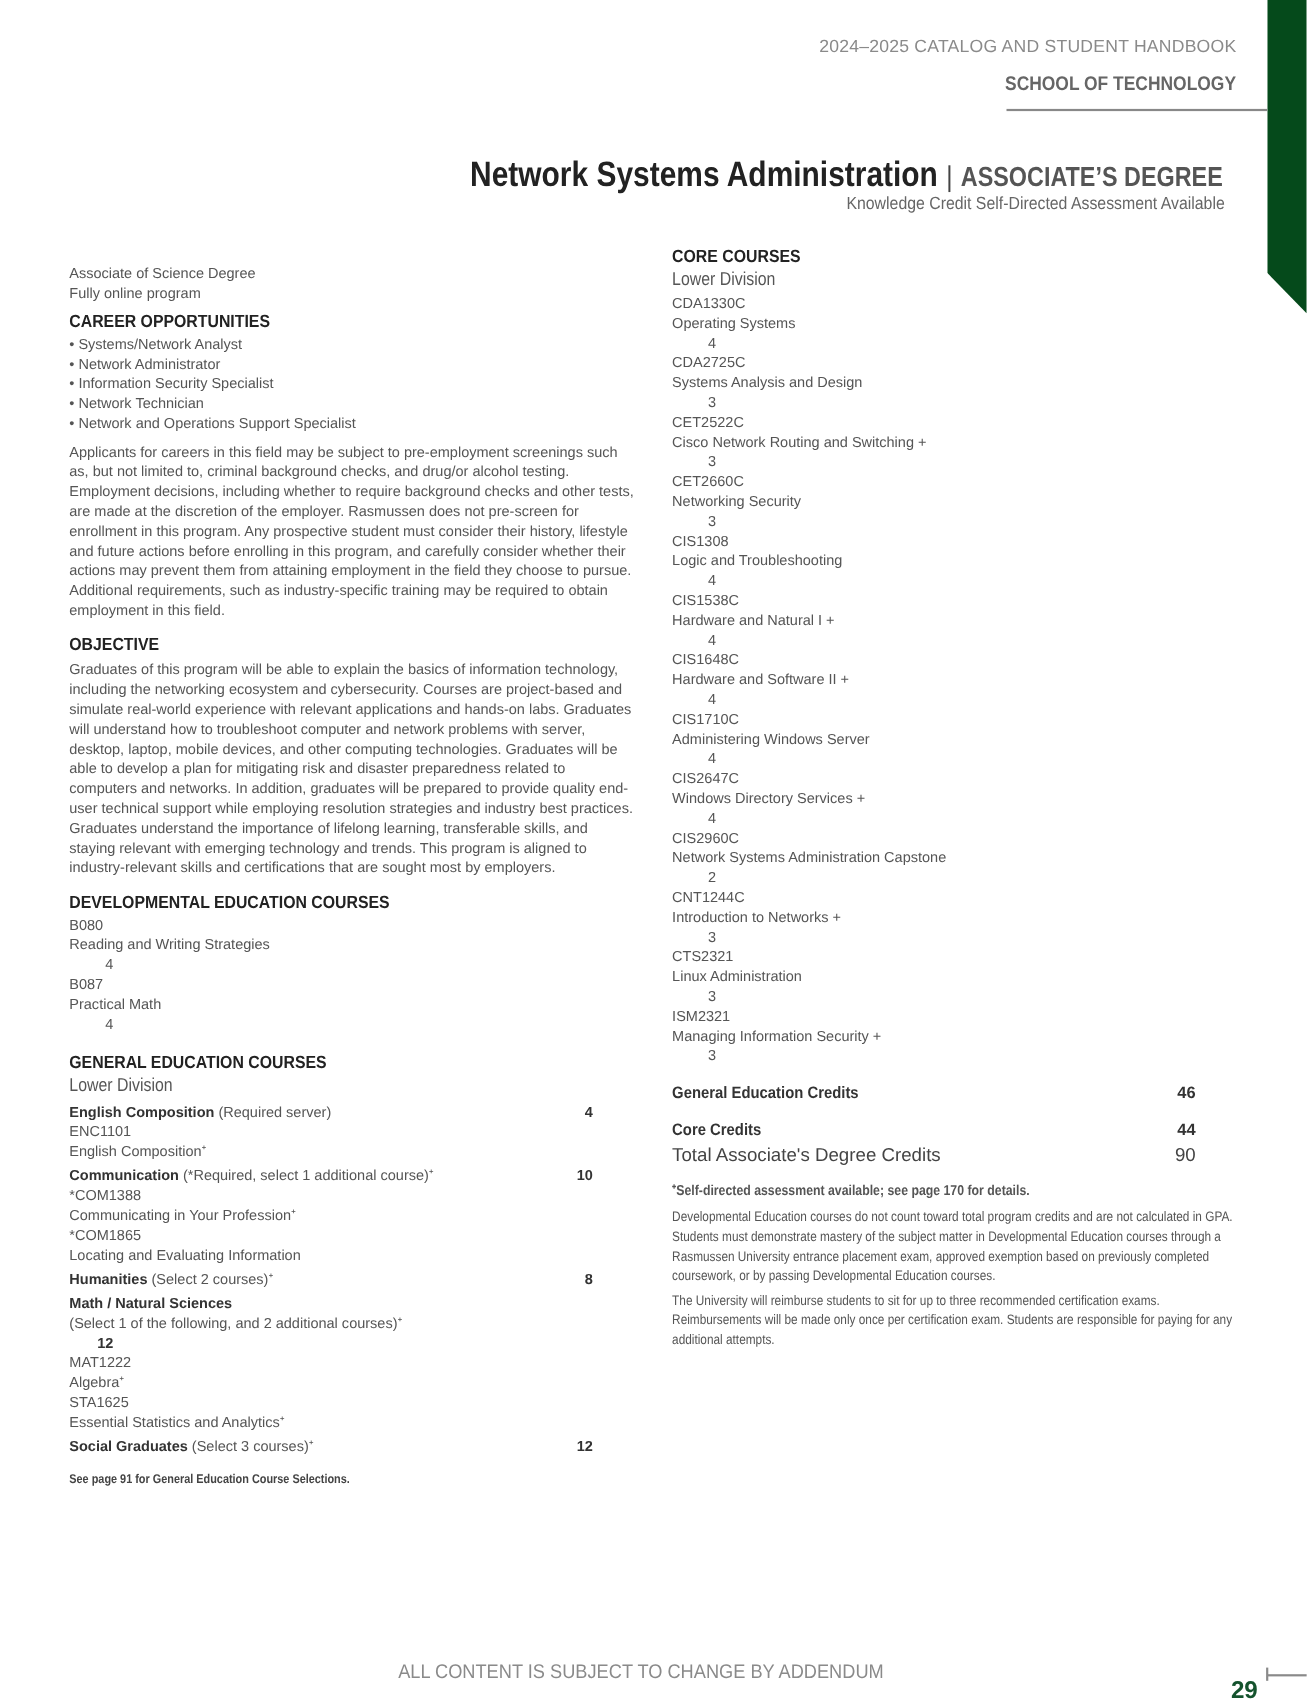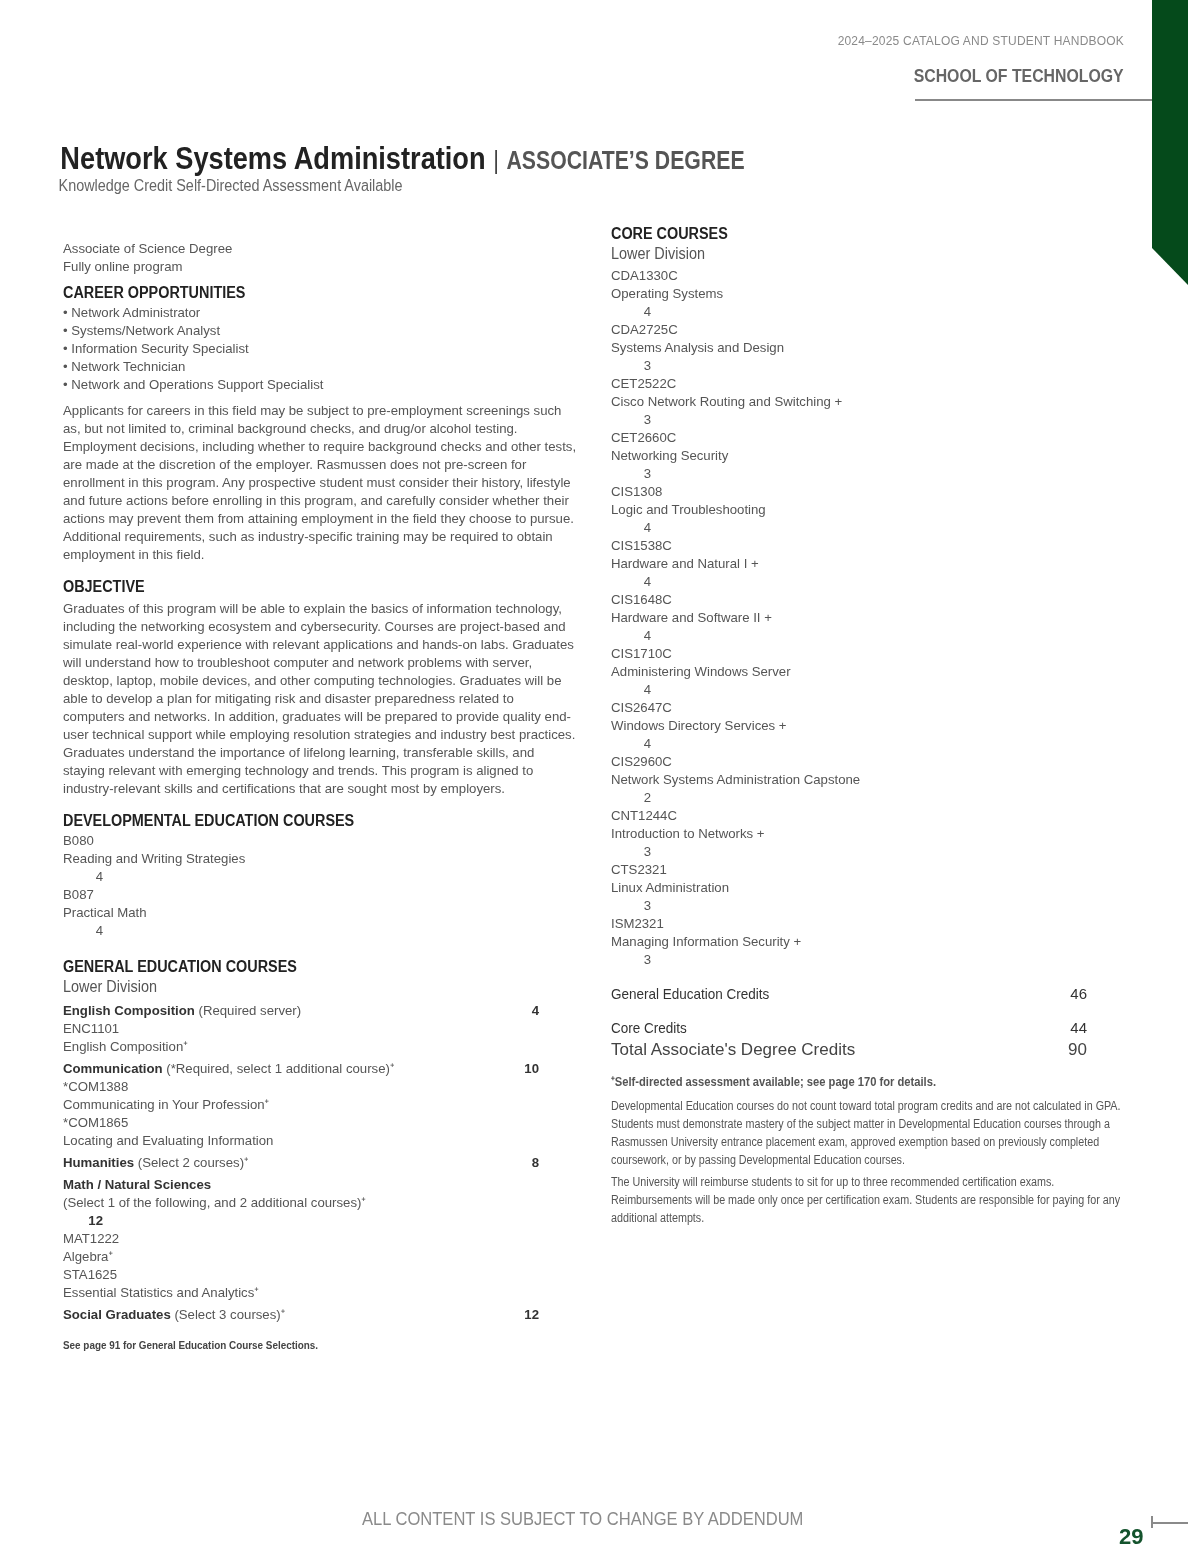--- a/index.html
+++ b/index.html
@@ -1,25 +1,25 @@
 <!DOCTYPE html>
 <html><head>
 <meta charset="utf-8">
 <style>
   html, body { margin:0; padding:0; background:#ffffff; }
   body { width:1188px; height:1548px; position:relative; overflow:hidden;
          font-family:"Liberation Sans", sans-serif; color:#555; }
   .green-tab { position:absolute; left:1152px; top:0; width:36px; height:285px; background:#054a1b;
                clip-path: polygon(0 0, 100% 0, 100% 100%, 0 87%); }
-  .hdr-top { position:absolute; right:64px; top:34px; font-size:12px; color:#8a8a8a; letter-spacing:0.2px;text-align:center; }
+  .hdr-top { position:absolute; right:64px; top:34px; font-size:16px; color:#8a8a8a; letter-spacing:0.2px;text-align:center; }
   .hdr-school { position:absolute; right:64px; top:66px; font-size:18px; font-weight:bold; color:#666;
                 transform:scaleX(0.88); transform-origin:right center; }
   .hdr-rule { position:absolute; left:915px; top:99px; width:237px; height:2px; background:#888; }
 
-  .title-wrap { position:absolute; left:0; width:1172px; top:140px; text-align:left; }
+  .title-wrap { position:absolute; left:0; width:1172px; top:140px; text-align:right; }
   .title-main { font-size:32px; font-weight:bold; color:#222; display:inline-block; transform:scaleX(0.85); transform-origin:center; }
   .title-main .sep { font-weight:normal; color:#444; font-size:26px; }
   .title-main .deg { font-size:25px; font-weight:bold; color:#555; }
   .title-sub { font-size:16px; color:#666; margin-top:0px; transform:scaleX(0.9); }
 
   .col { position:absolute; font-size:13.2px; line-height:18px; color:#555; }
   .left { left:63px; top:240px; width:515px; }
   .right { left:611px; top:225px; width:515px; }
   .h { font-weight:bold; color:#222; font-size:16px; margin:0; transform:scaleX(0.9); transform-origin:left center; }
   .sub { font-size:17px; color:#555; transform:scaleX(0.85); transform-origin:left center; line-height:22px; }
@@ -27,21 +27,21 @@
   .para { margin-top:8px; }
   .list { margin:2px 0 0 0; padding:0; list-style:none; }
   .row { display:flex; line-height:18px;flex-direction:column; }
   .code { width:84px; flex:none; }
   .rcode { width:84px; flex:none; }
   .name { flex:1; }
   .cr { width:40px; text-align:right; flex:none; }
   .cat { display:flex; margin-top:4px; }
   .cat b { color:#333; }
   .cat .cr { font-weight:bold; color:#333; }
-  .tot { display:flex; font-weight:normal; color:#333; font-size:15px;margin-top:16px; }
+  .tot { display:flex; font-weight:bold; color:#333; font-size:15px;margin-top:16px; }
   .tot span:first-child{ flex:1; transform:scaleX(0.9); transform-origin:left center; }
   .grand { display:flex; font-size:17px; color:#444; margin-top:4px; }
   .grand span:first-child{ flex:1; }
   .note { font-size:12.5px; line-height:18px; transform:scaleX(0.86); transform-origin:left top; width:600px; }
   .footer { position:absolute; top:1509px; left:362px; font-size:18px; color:#8a8a8a; transform:scaleX(0.92); transform-origin:left center; }
   .pagenum { position:absolute; top:1507px; left:1119px; font-size:22px; font-weight:bold; color:#14532d;margin-top:17px; }
   .pagerule { position:absolute; top:1522px; left:1152px; width:36px; height:2px; background:#8a8a8a; }
   .pagetick { position:absolute; top:1516px; left:1151px; width:2px; height:12px; background:#8a8a8a; }
 </style>
 </head>
@@ -59,22 +59,22 @@
     <span class="deg">ASSOCIATE’S DEGREE</span>
   </div>
   <div class="title-sub">Knowledge Credit Self-Directed Assessment Available</div>
 </div>
 
 <div class="col left">
   <p>Associate of Science Degree</p>
   <p>Fully online program</p>
   <div class="h" style="margin-top:8px">CAREER OPPORTUNITIES</div>
   <ul class="list">
+    <li>• Systems/Network Analyst</li>
     <li>• Network Administrator</li>
-    <li>• Systems/Network Analyst</li>
     <li>• Information Security Specialist</li>
     <li>• Network Technician</li>
     <li>• Network and Operations Support Specialist</li>
   </ul>
   <p class="para">Applicants for careers in this field may be subject to pre-employment screenings such as, but not limited to, criminal background checks, and drug/or alcohol testing. Employment decisions, including whether to require background checks and other tests, are made at the discretion of the employer.  Rasmussen does not pre-screen for enrollment in this program.  Any prospective student must consider their history, lifestyle and future actions before enrolling in this program, and carefully consider whether their actions may prevent them from attaining employment in the field they choose to pursue. Additional requirements, such as industry-specific training may be required to obtain employment in this field.</p>
 
   <div class="h" style="margin-top:14px">OBJECTIVE</div>
   <p style="margin-top:4px">Graduates of this program will be able to explain the basics of information technology, including the networking ecosystem and cybersecurity. Courses are project-based and simulate real-world experience with relevant applications and hands-on labs. Graduates will understand how to troubleshoot computer and network problems with server, desktop, laptop, mobile devices, and other computing technologies. Graduates will be able to develop a plan for mitigating risk and disaster preparedness related to computers and networks. In addition, graduates will be prepared to provide quality end-user technical support while employing resolution strategies and industry best practices. Graduates understand the importance of lifelong learning, transferable skills, and staying relevant with emerging technology and trends. This program is aligned to industry-relevant skills and certifications that are sought most by employers.</p>
 
   <div class="h" style="margin-top:14px">DEVELOPMENTAL EDUCATION COURSES</div>

